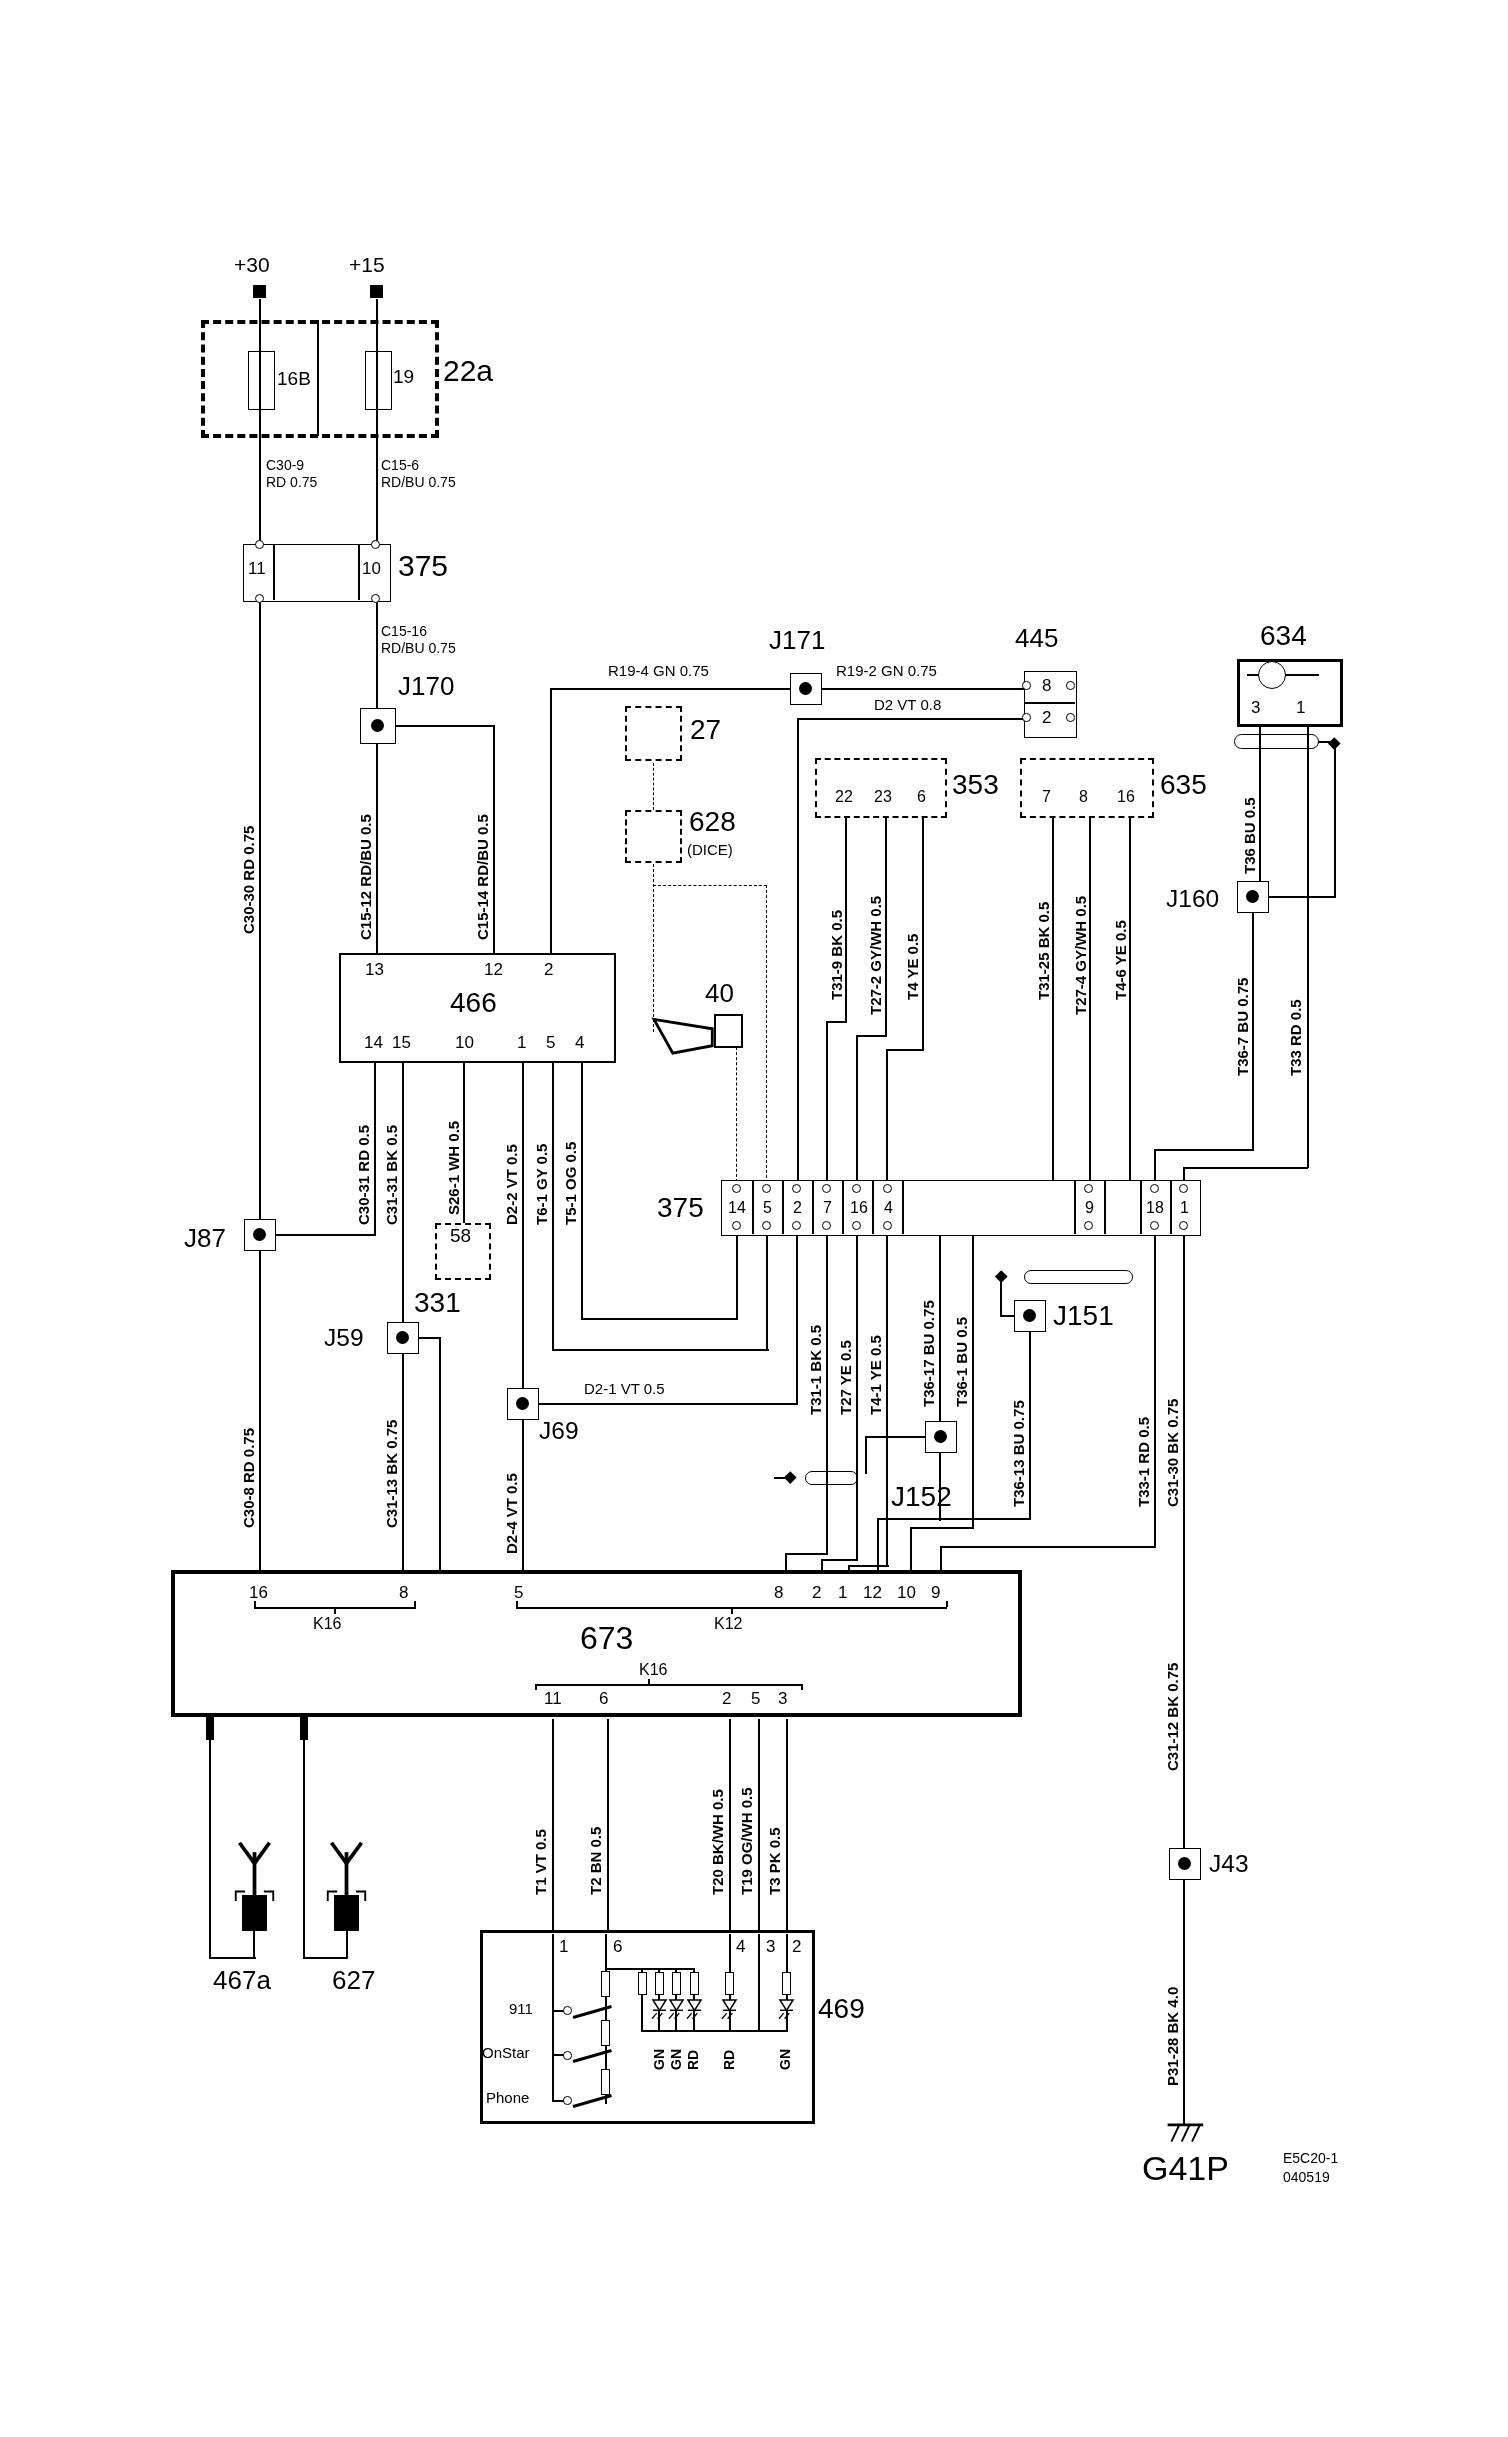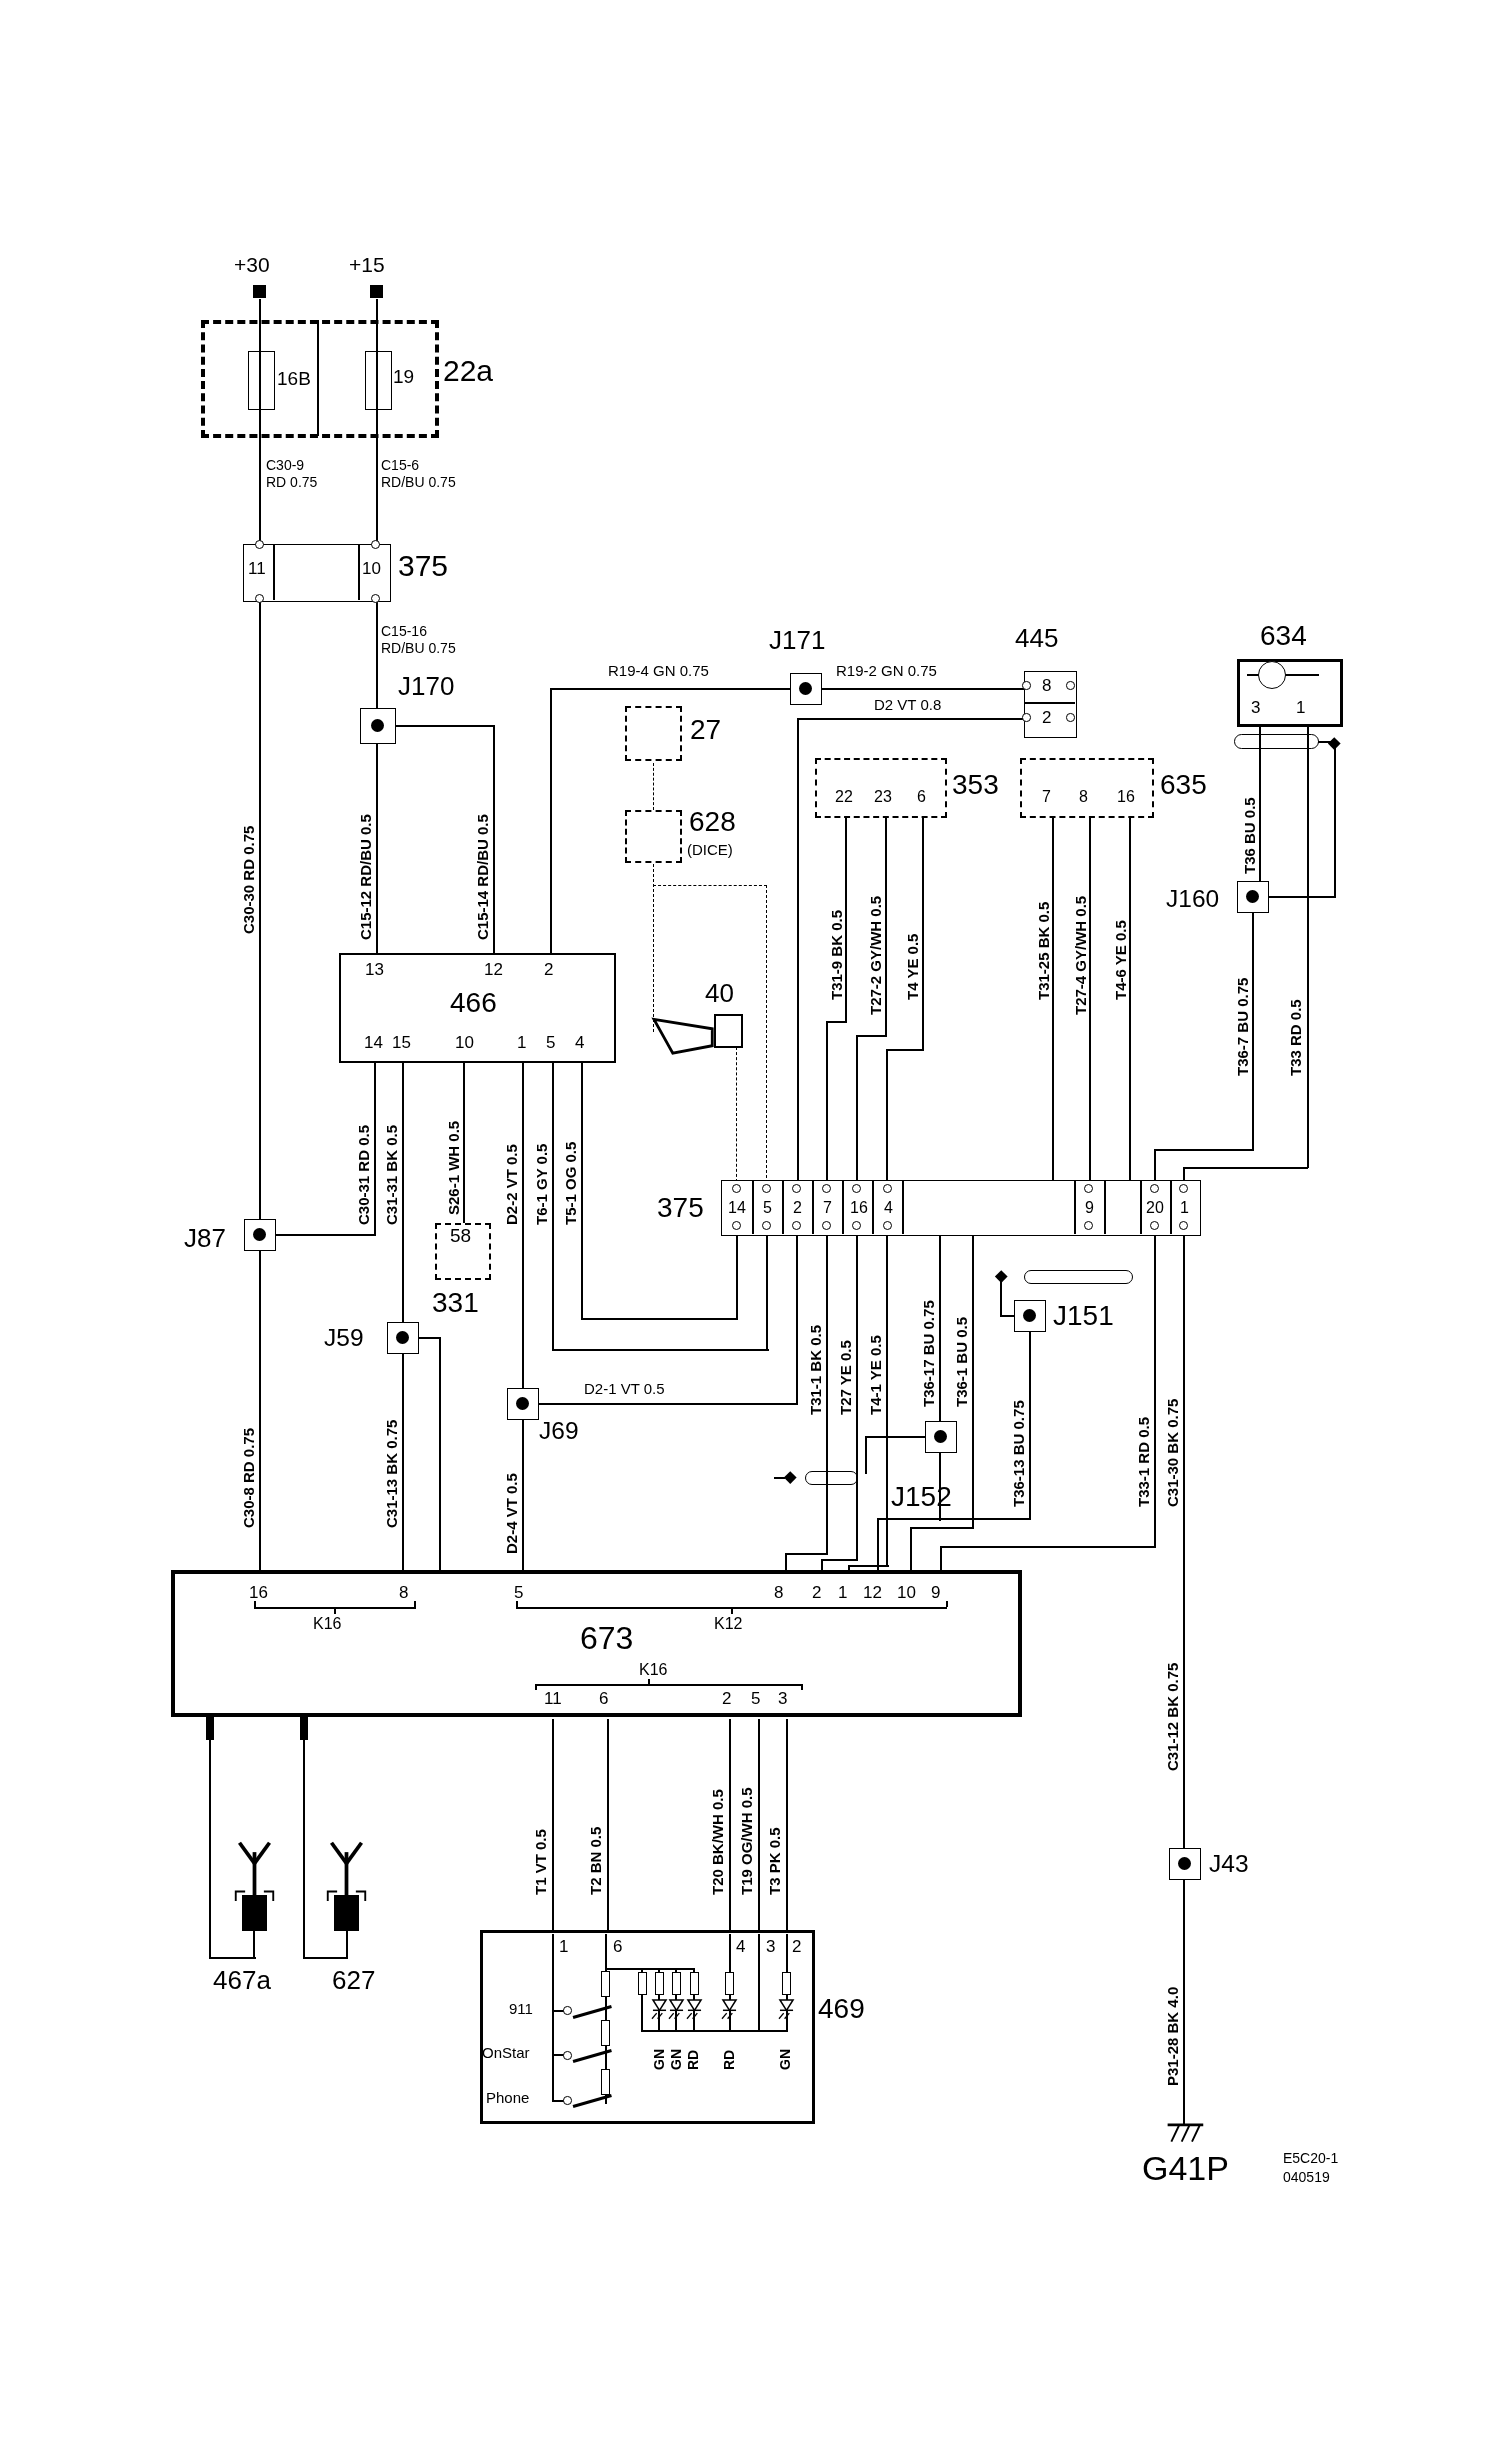--- a/index.html
+++ b/index.html
@@ -275,21 +275,21 @@
   </svg>
   <div class="bx b3 bxw" style="left:714px;top:1014px;width:24.5px;height:30px"></div>
 
   <div class="j" style="left:244px;top:1219px">
       <div class="dot"></div>
     </div>
   <div class="t f28" style="left:184px;top:1225px">J87</div>
 
   <div class="dashbx" style="left:435px;top:1223px;width:52px;height:53px;background:#fff"></div>
   <div class="t f20" style="left:450px;top:1226px">58</div>
-  <div class="t f30" style="left:432px;top:1289px">331</div>
+  <div class="t f30" style="left:414px;top:1289px">331</div>
 
   <div class="j" style="left:387px;top:1322px">
       <div class="dot"></div>
     </div>
   <div class="t f26" style="left:324px;top:1326px">J59</div>
 
   <div class="j" style="left:507px;top:1388px">
       <div class="dot"></div>
     </div>
   <div class="t f26" style="left:539px;top:1419px">J69</div>
@@ -331,21 +331,21 @@
   <div class="circ" style="left:1179px;top:1184px"></div>
     <div class="circ" style="left:1179px;top:1221px"></div>
 
   <div class="t f17" style="left:728px;top:1200px">14</div>
   <div class="t f17" style="left:763px;top:1200px">5</div>
   <div class="t f17" style="left:793px;top:1200px">2</div>
   <div class="t f17" style="left:823px;top:1200px">7</div>
   <div class="t f17" style="left:850px;top:1200px">16</div>
   <div class="t f17" style="left:884px;top:1200px">4</div>
   <div class="t f17" style="left:1085px;top:1200px">9</div>
-  <div class="t f17" style="left:1146px;top:1200px">20</div>
+  <div class="t f17" style="left:1146px;top:1200px">18</div>
   <div class="t f17" style="left:1180px;top:1200px">1</div>
 
 
   <div class="t f16 vt" style="left:808px;top:1415px">T31-1 BK 0.5</div>
   <div class="t f16 vt" style="left:838px;top:1415px">T27  YE  0.5</div>
   <div class="t f16 vt" style="left:868px;top:1415px">T4-1 YE  0.5</div>
   <div class="t f16 vt" style="left:921px;top:1407px">T36-17  BU  0.75</div>
   <div class="t f16 vt" style="left:954px;top:1407px">T36-1  BU  0.5</div>
   <div class="t f16 vt" style="left:1011px;top:1507px">T36-13 BU 0.75</div>
   <div class="t f16 vt" style="left:1136px;top:1507px">T33-1 RD  0.5</div>

